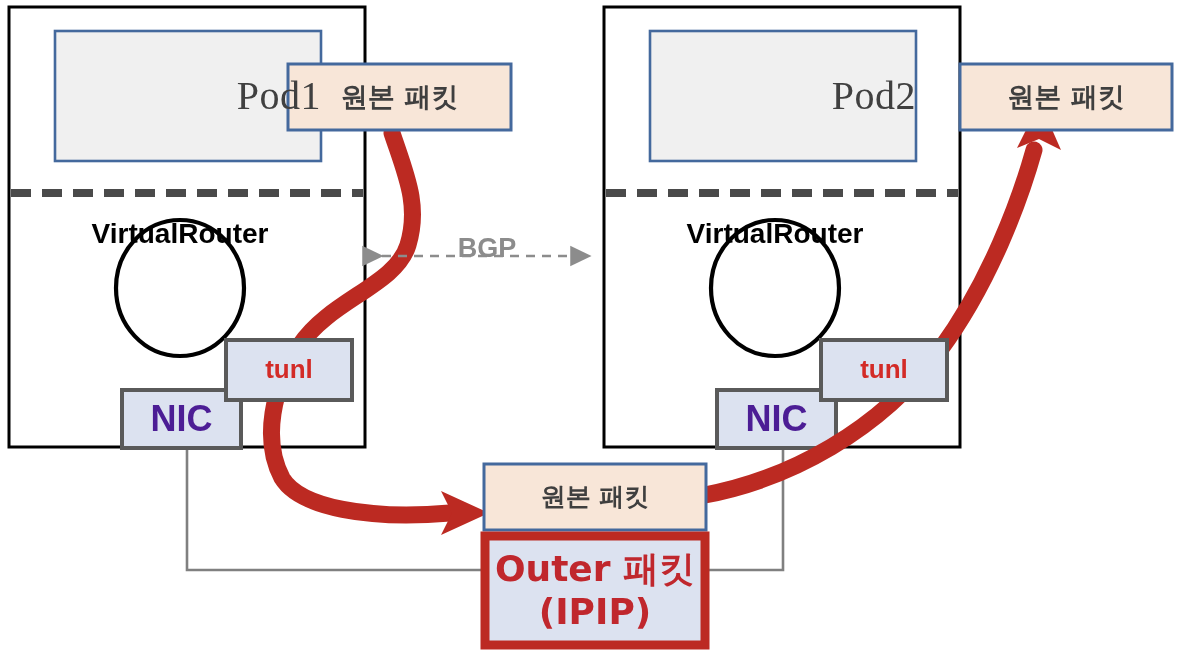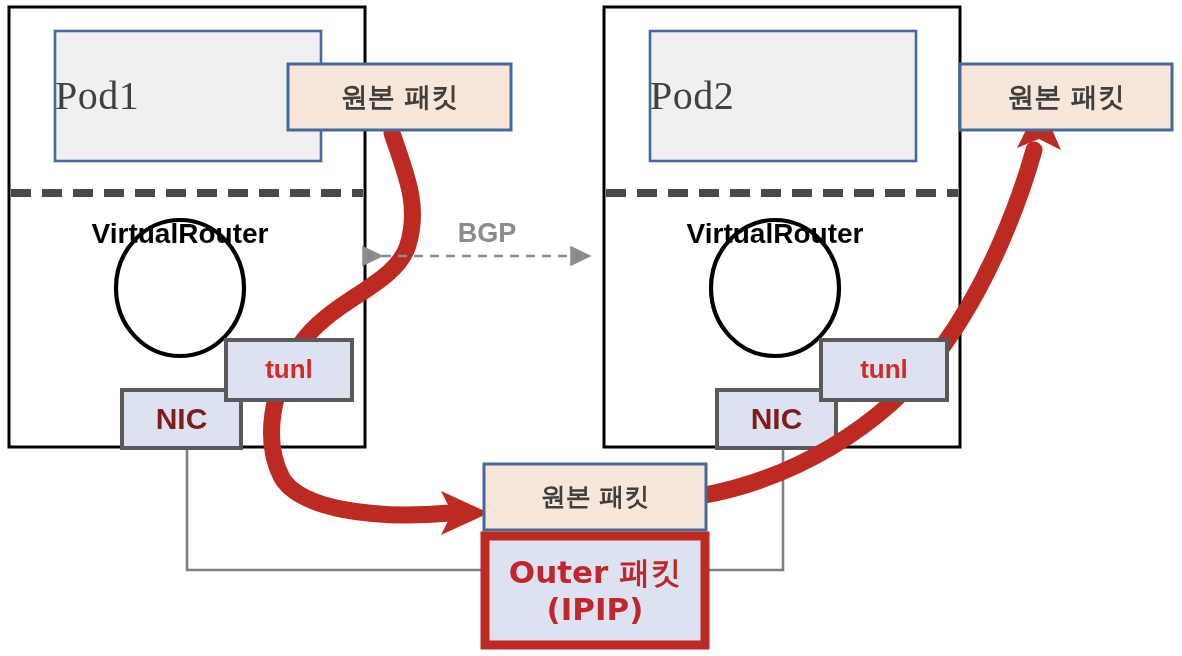--- a/index.html
+++ b/index.html
@@ -10,53 +10,53 @@
   }
   #stage{position:relative;width:1182px;height:656px;background:#fff;}
   svg#canvas{position:absolute;left:0;top:0;width:1182px;height:656px;}
 
   
   .lbl{position:absolute;margin:0;padding:0;white-space:nowrap;
        display:flex;align-items:center;justify-content:center;
        line-height:1.05;}
 
   .pod-box{
-    display:flex;flex-direction:column;align-items:flex-start;justify-content:center;
+    display:flex;flex-direction:column;align-items:flex-end;justify-content:center;
     font-family:"Liberation Serif","DejaVu Serif",serif;
   }
   .pod-name{font-size:40px;color:#404040;letter-spacing:0.5px;}
   .pod-ip{font-size:40px;color:#e07b39;letter-spacing:0.5px;}
 
   .pkt-text{
     font-family:"DejaVu Sans","Liberation Sans",sans-serif;
     font-weight:bold;font-size:27px;color:#3f3f3f;letter-spacing:0px;
   }
   .pkt-text-sm{
     font-family:"DejaVu Sans","Liberation Sans",sans-serif;
     font-weight:bold;font-size:25px;color:#3f3f3f;
   }
   .outer-text{
     font-family:"DejaVu Sans","Liberation Sans",sans-serif;
-    font-weight:bold;font-size:31px;color:#c0272d;
+    font-weight:bold;font-size:36px;color:#c0272d;
     display:flex;flex-direction:column;align-items:center;justify-content:center;
     line-height:1.18;
   }
   .vr-text{
     font-family:"Liberation Sans","DejaVu Sans",sans-serif;
     font-weight:bold;font-size:28px;color:#000;
     display:flex;flex-direction:row;align-items:flex-start;justify-content:center;
     line-height:1.02;
   }
   .tunl-text{
     font-family:"Liberation Sans","DejaVu Sans",sans-serif;
     font-weight:bold;font-size:26px;color:#d32b27;
   }
   .nic-text{
     font-family:"Liberation Sans","DejaVu Sans",sans-serif;
-    font-weight:bold;font-size:30px;color:#7f1d1d;
+    font-weight:bold;font-size:36px;color:#4c1d95;
   }
   .bgp-text{
     font-family:"Liberation Sans","DejaVu Sans",sans-serif;
     font-weight:bold;font-size:27px;color:#8c8c8c;
   }
 </style>
 </head>
 <body>
 
 <div id="stage">
@@ -135,21 +135,21 @@
     <span>Virtual</span>
     <span>Router</span>
   </div>
 
   <div class="lbl tunl-text" style="left:226px;top:340px;width:126px;height:60px;">tunl</div>
   <div class="lbl tunl-text" style="left:821px;top:340px;width:126px;height:60px;">tunl</div>
 
   <div class="lbl nic-text" style="left:122px;top:390px;width:119px;height:58px;">NIC</div>
   <div class="lbl nic-text" style="left:717px;top:390px;width:119px;height:58px;">NIC</div>
 
-  <div class="lbl bgp-text" style="left:420px;top:217px;width:134px;height:32px;">BGP</div>
+  <div class="lbl bgp-text" style="left:420px;top:232px;width:134px;height:32px;">BGP</div>
 
   <div class="lbl pkt-text-sm" style="left:484px;top:464px;width:222px;height:66px;">원본 패킷</div>
 
   <div class="lbl outer-text" style="left:485px;top:536px;width:220px;height:109px;">
     <span>Outer 패킷</span>
     <span>(IPIP)</span>
   </div>
 
 </div>
 

